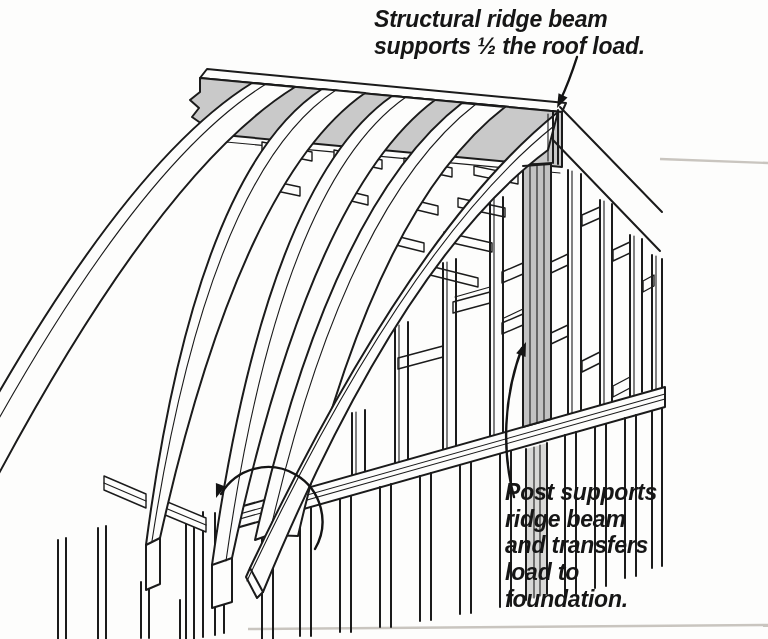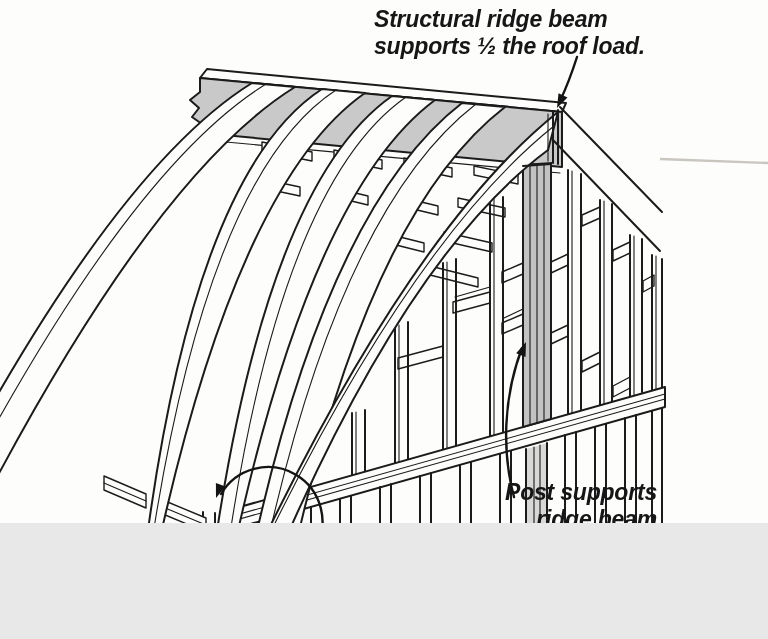--- a/index.html
+++ b/index.html
@@ -1,23 +1,23 @@
 <!DOCTYPE html>
 <html><head>
 <meta charset="utf-8">
 <style>
   html,body{margin:0;padding:0;background:#e8e8e8;}
-  #stage{position:relative;width:768px;height:523px;background:#fdfdfc;overflow:hidden;
+  #stage{position:relative;width:768px;height:639px;background:#fdfdfc;overflow:hidden;
          font-family:"Liberation Sans",sans-serif;}
   #drawing{position:absolute;left:0;top:0;}
   .lbl{position:absolute;font-style:italic;font-weight:700;font-size:23px;
        line-height:1.16;letter-spacing:-0.2px;color:#161616;white-space:pre-line;}
   #lbl-ridge{left:374px;top:6px;}
   #lbl-topplate{left:291px;top:530px;}
-  #lbl-post{left:505px;top:479px;text-align:right;}
+  #lbl-post{left:505px;top:479px;}
   svg .ln{stroke:#1b1b1b;fill:none;stroke-width:2;stroke-linecap:round;}
   svg .thin{stroke:#1b1b1b;fill:none;stroke-width:1.1;stroke-linecap:round;}
   svg .wh{fill:#fdfdfc;stroke:#1b1b1b;stroke-width:2;stroke-linejoin:round;}
   svg .whthin{fill:#fdfdfc;stroke:#1b1b1b;stroke-width:1.4;stroke-linejoin:round;}
   svg .arrow{stroke:#141414;fill:none;stroke-width:2.4;stroke-linecap:round;}
   svg .ahead{fill:#141414;stroke:none;}
   svg .faint{stroke:#c9c5bf;stroke-width:2.4;fill:none;}
 </style>
 </head>
 <body>

